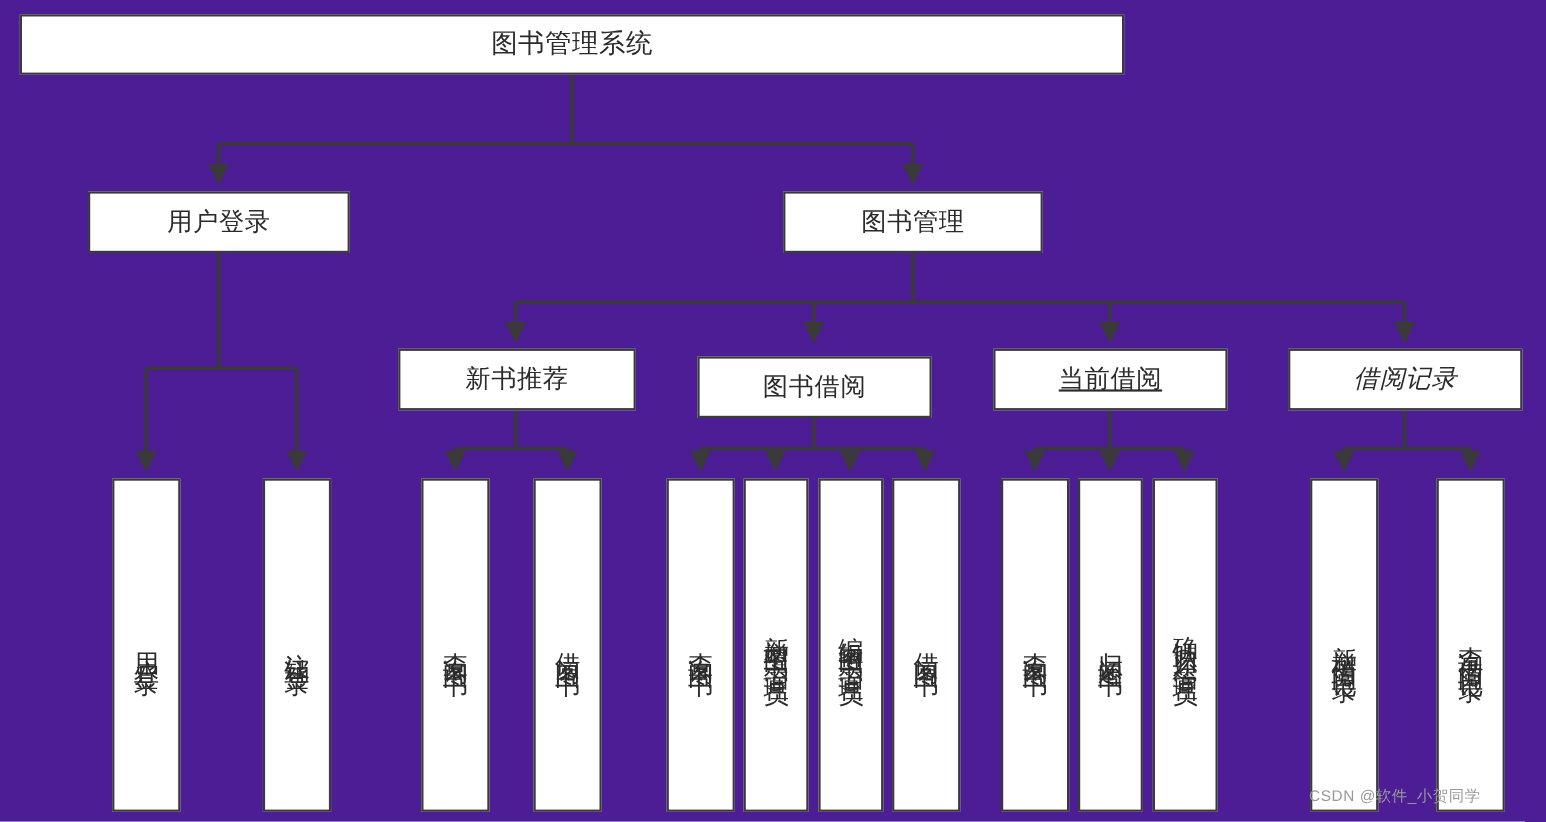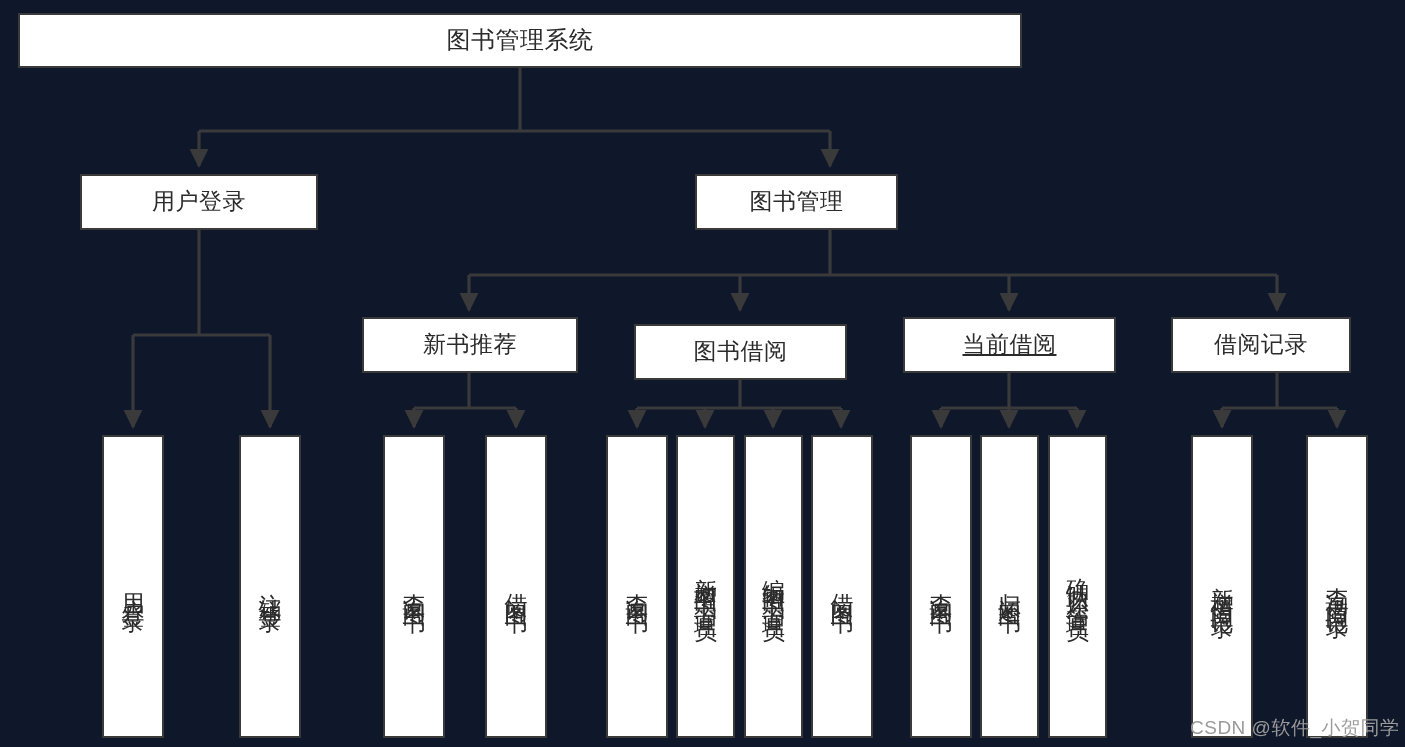--- a/index.html
+++ b/index.html
@@ -7,21 +7,21 @@
     padding: 0;
     background: #ffffff;
   }
   body {
     font-family: "Liberation Sans", "DejaVu Sans", sans-serif;
   }
   #canvas {
     position: relative;
     width: 1405px;
     height: 747px;
-    background: #0f172a;
+    background: #4c1d95;
     overflow: hidden;
   }
   svg.wires {
     position: absolute;
     left: 0;
     top: 0;
     width: 1405px;
     height: 747px;
     pointer-events: none;
   }
@@ -56,21 +56,21 @@
   }
   .node.leaf > .vtext {
     writing-mode: vertical-rl;
     text-orientation: upright;
     letter-spacing: 6px;
     line-height: 1;
     white-space: nowrap;
   }
   .watermark {
     position: absolute;
-    font-size: 19px;
+    font-size: 14px;
     color: #9a9a9a;
     white-space: nowrap;
     letter-spacing: 0.5px;
   }
 </style>
 </head>
 <body>
 
 <div id="canvas">
 
@@ -125,34 +125,34 @@
     </g>
   </svg>
 
   <div class="node h root" style="left:18px; top:13px; width:1004px; height:55px;">
     <span>图书管理系统</span>
   </div>
 
   <div class="node h" style="left:80px; top:174px; width:238px; height:56px;">
     <span>用户登录</span>
   </div>
-  <div class="node h" style="left:695px; top:174px; width:203px; height:56px;">
+  <div class="node h" style="left:712px; top:174px; width:236px; height:56px;">
     <span>图书管理</span>
   </div>
 
   <div class="node h" style="left:362px; top:317px; width:216px; height:56px;">
     <span>新书推荐</span>
   </div>
   <div class="node h" style="left:634px; top:324px; width:213px; height:56px;">
     <span>图书借阅</span>
   </div>
   <div class="node h" style="left:903px; top:317px; width:213px; height:56px;text-decoration:underline;">
     <span>当前借阅</span>
   </div>
-  <div class="node h" style="left:1171px; top:317px; width:180px; height:56px;">
+  <div class="node h" style="left:1171px; top:317px; width:213px; height:56px;font-style:italic;">
     <span>借阅记录</span>
   </div>
 
   <div class="node leaf" style="left:102px; top:435px; width:62px; height:303px;">
     <span class="vtext">用户登录</span>
   </div>
   <div class="node leaf" style="left:239px; top:435px; width:62px; height:303px;">
     <span class="vtext">注销登录</span>
   </div>
 

